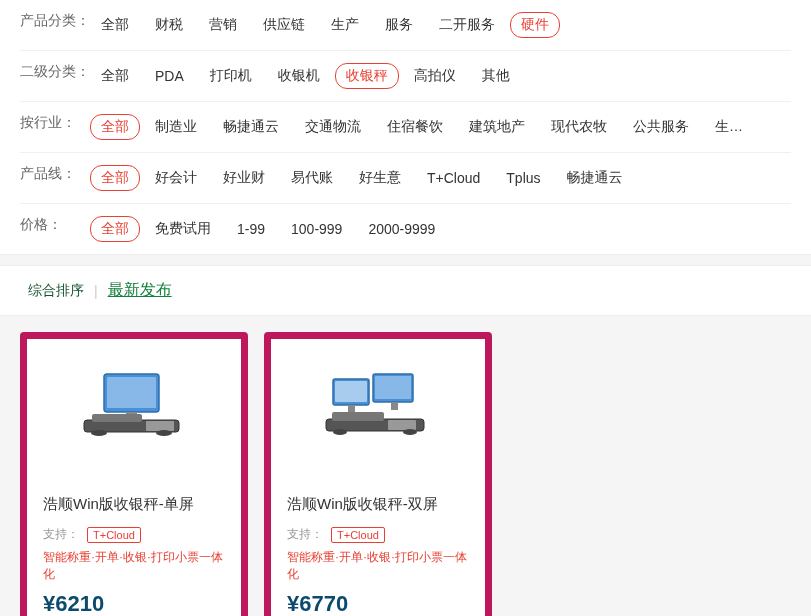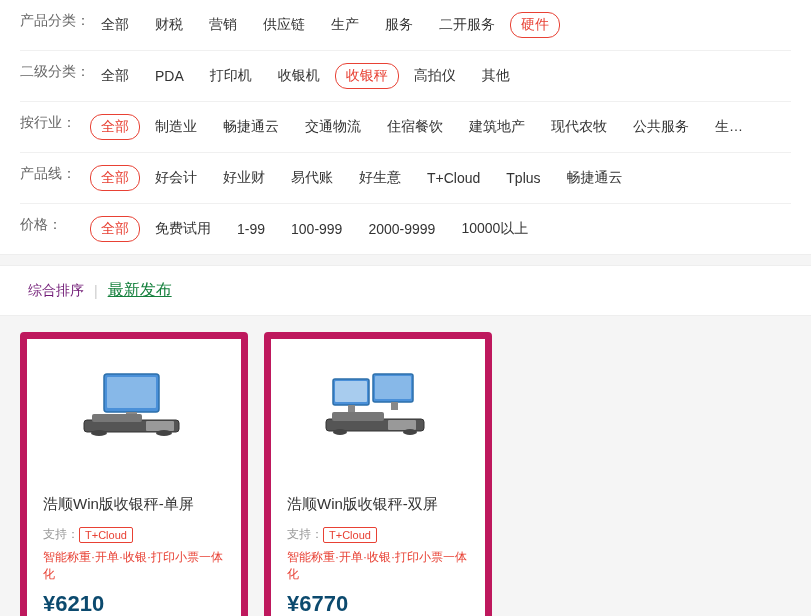--- a/index.html
+++ b/index.html
@@ -125,21 +125,21 @@
     .product-name {
       font-size: 15px;
       color: #333;
       font-weight: 500;
       margin-bottom: 12px;
     }
 
     .product-support {
       display: flex;
       align-items: center;
-      gap: 0;
+      gap: 8px;
       margin-bottom: 6px;
     }
 
     .support-label {
       color: #999;
       font-size: 12px;
     }
 
     .support-tag {
       color: #e84134;
@@ -223,28 +223,27 @@
   </div>
 
   <div class="filter-row">
     <span class="filter-label">价格：</span>
     <div class="filter-items">
       <span class="filter-item active-red-circle">全部</span>
       <span class="filter-item">免费试用</span>
       <span class="filter-item">1-99</span>
       <span class="filter-item">100-999</span>
       <span class="filter-item">2000-9999</span>
-      <span class="filter-item">10000以上</span>
     </div>
   </div>
 
 </div>
 
 <div class="sort-bar" style="background:#fff; margin:10px 0 0 0; border-top:1px solid #eee; border-bottom:1px solid #eee;">
-  <span class="sort-item" style="color:#701a75; font-weight:500;">综合排序</span>
+  <span class="sort-item" style="color:#14532d; font-weight:500;">综合排序</span>
   <span class="sort-separator" style="color:#ccc; margin:0 2px;">|</span>
   <span class="sort-item-inactive">最新发布</span>
 </div>
 
 <div class="product-grid">
 
   <div class="product-card">
     <div class="product-image">
       <svg viewBox="0 0 120 100" xmlns="http://www.w3.org/2000/svg">
 

